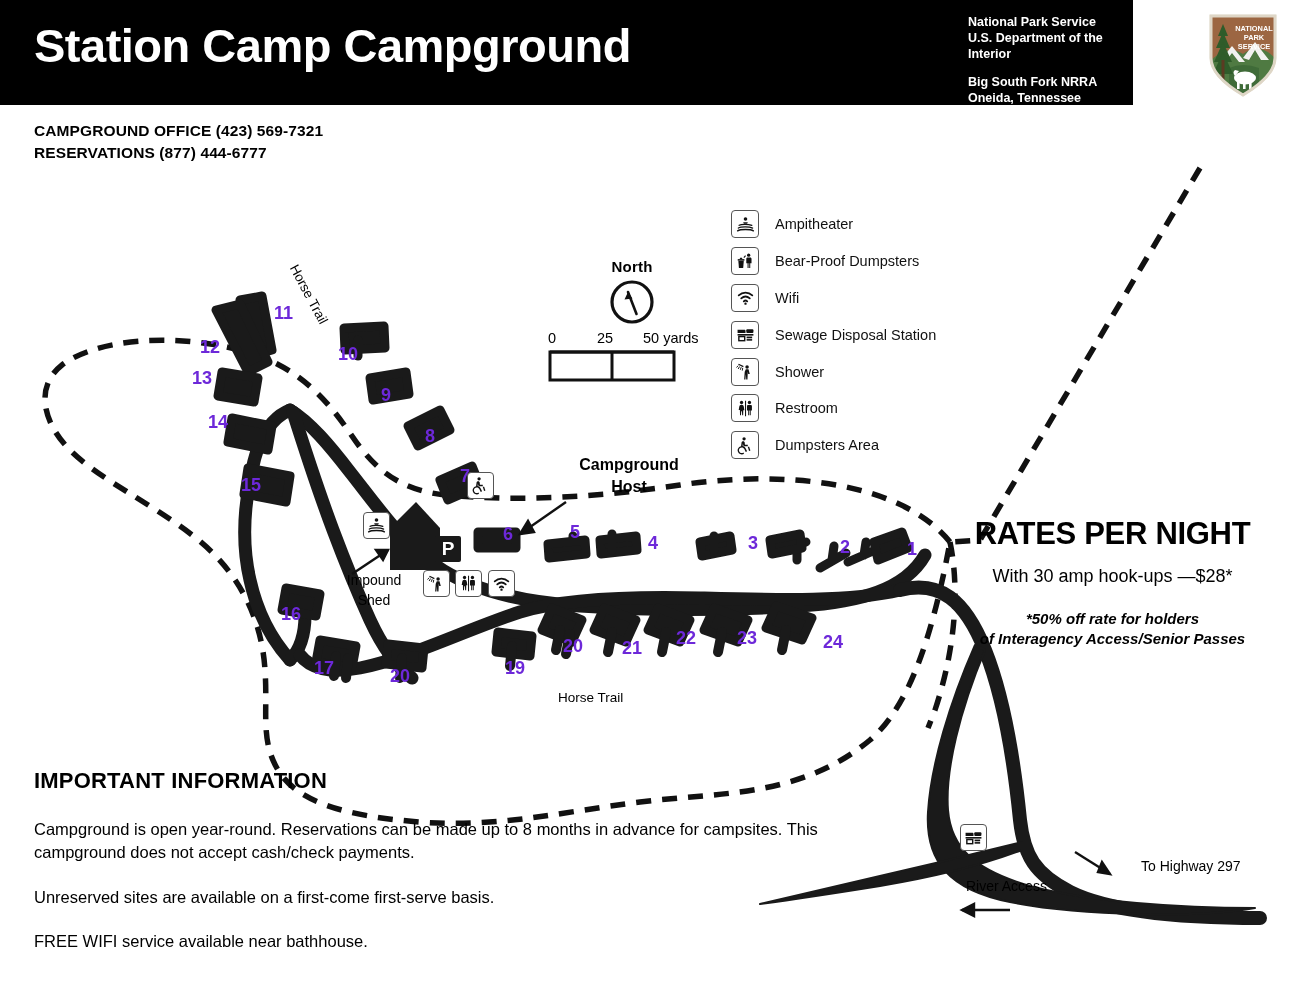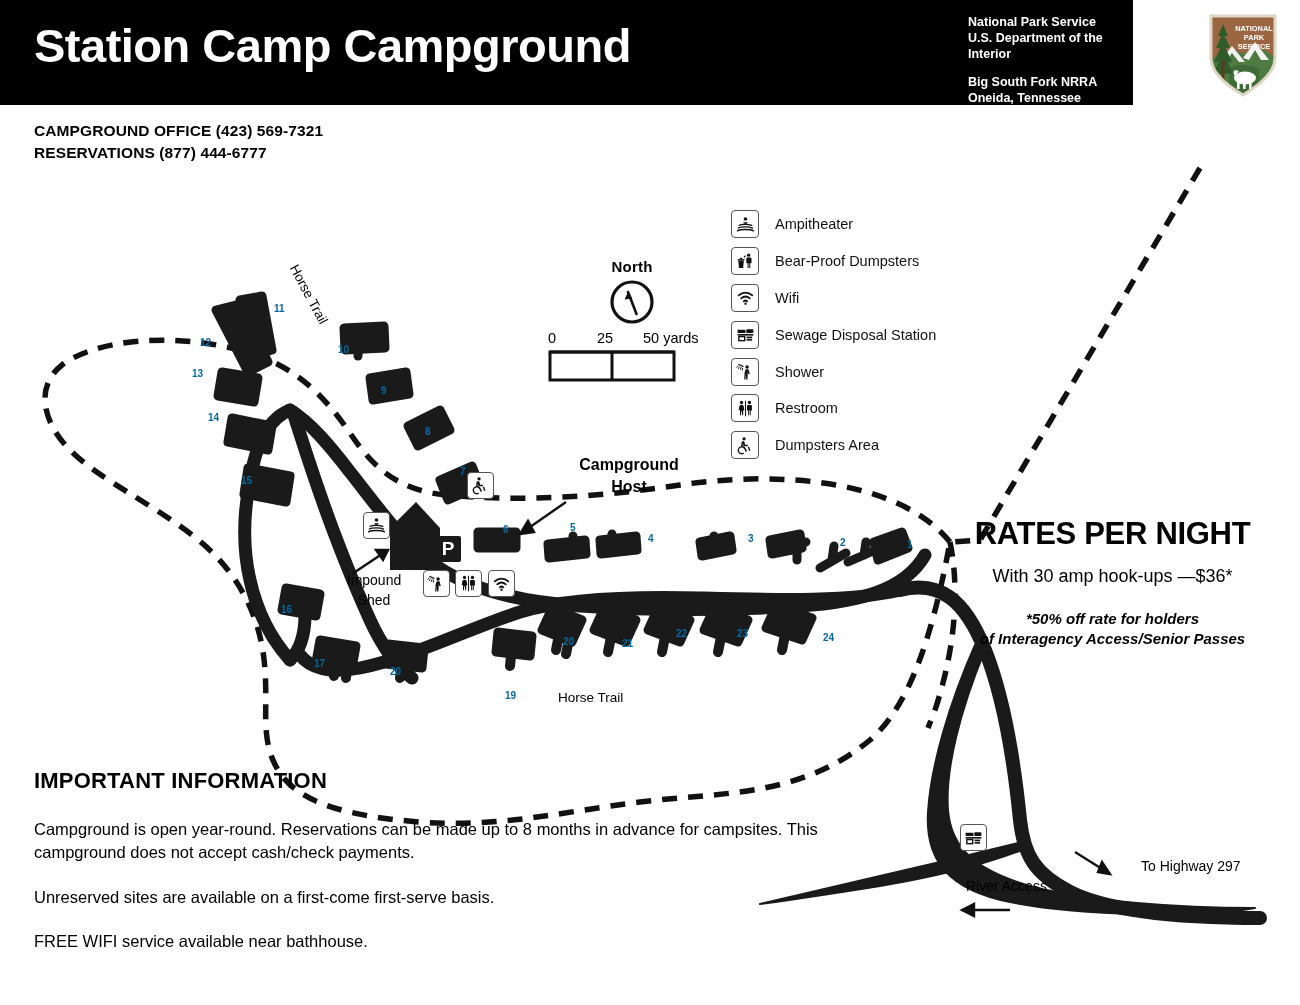--- a/index.html
+++ b/index.html
@@ -40,21 +40,21 @@
   .rates-line{font-size:18px;margin-top:14px;}
   .rates-note{font-size:15px;font-style:italic;font-weight:bold;margin-top:22px;line-height:1.35;}
 
   
   .info{position:absolute;left:34px;top:768px;width:860px;}
   .info-title{font-size:22px;font-weight:bold;letter-spacing:0.2px;}
   .info-p{font-size:16.5px;line-height:1.38;margin-top:24px;}
   .info-p.tight{margin-top:22px;}
 
   
-  .mlabel{position:absolute;font-size:10px;font-weight:bold;color:#0369a1;white-space:nowrap;}
+  .mlabel{position:absolute;font-size:18px;font-weight:bold;color:#6d28d9;white-space:nowrap;}
   .mtext{position:absolute;font-size:14px;color:#000;white-space:nowrap;}
   .mtext.ctr{text-align:center;}
   .map-icon{position:absolute;width:27px;height:27px;border:1.6px solid #555;border-radius:4px;background:#fff;display:flex;align-items:center;justify-content:center;box-sizing:border-box;}
   .p-badge{position:absolute;width:26px;height:26px;background:#1a1a1a;color:#fff;font-size:19px;font-weight:bold;display:flex;align-items:center;justify-content:center;border-radius:2px;}
 </style>
 </head>
 <body>
 
 <div id="page">
 
@@ -240,21 +240,21 @@
     <div class="mlabel" style="left:381px;top:385px;">9</div>
     <div class="mlabel" style="left:338px;top:344px;">10</div>
     <div class="mlabel" style="left:274px;top:303px;">11</div>
     <div class="mlabel" style="left:200px;top:337px;">12</div>
     <div class="mlabel" style="left:192px;top:368px;">13</div>
     <div class="mlabel" style="left:208px;top:412px;">14</div>
     <div class="mlabel" style="left:241px;top:475px;">15</div>
     <div class="mlabel" style="left:281px;top:604px;">16</div>
     <div class="mlabel" style="left:314px;top:658px;">17</div>
     <div class="mlabel" style="left:390px;top:666px;">20</div>
-    <div class="mlabel" style="left:505px;top:658px;margin-top:32px;">19</div>
+    <div class="mlabel" style="left:505px;top:658px;">19</div>
     <div class="mlabel" style="left:563px;top:636px;">20</div>
     <div class="mlabel" style="left:622px;top:638px;">21</div>
     <div class="mlabel" style="left:676px;top:628px;">22</div>
     <div class="mlabel" style="left:737px;top:628px;">23</div>
     <div class="mlabel" style="left:823px;top:632px;">24</div>
 
     <div class="mtext" style="left:300px;top:262px;transform:rotate(62deg);transform-origin:left top;font-size:13.5px;">Horse Trail</div>
     <div class="mtext" style="left:558px;top:690px;font-size:13.5px;">Horse Trail</div>
 
     <div class="mtext ctr" style="left:553px;top:456px;width:152px;font-size:16px;font-weight:bold;">Campground</div>
@@ -461,21 +461,21 @@
     </div>
     <svg width="128" height="32" viewBox="0 0 128 32">
       <rect x="2" y="2" width="124" height="28" fill="none" stroke="#111" stroke-width="3"></rect>
       <line x1="64" y1="2" x2="64" y2="30" stroke="#111" stroke-width="3"></line>
       <line x1="2" y1="2" x2="126" y2="2" stroke="#111" stroke-width="3"></line>
     </svg>
   </div>
 
   <div class="rates">
     <div class="rates-title">RATES PER NIGHT</div>
-    <div class="rates-line">With 30 amp hook-ups —$36*</div>
+    <div class="rates-line">With 30 amp hook-ups —$28*</div>
     <div class="rates-note">
       <div>*50% off rate for holders</div>
       <div>of Interagency Access/Senior Passes</div>
     </div>
   </div>
 
   <div class="info">
     <div class="info-title">IMPORTANT INFORMATION</div>
     <div class="info-p">Campground is open year-round. Reservations can be made up to 8 months in advance for campsites. This campground does not accept cash/check payments.</div>
     <div class="info-p tight">Unreserved sites are available on a first-come first-serve basis.</div>

